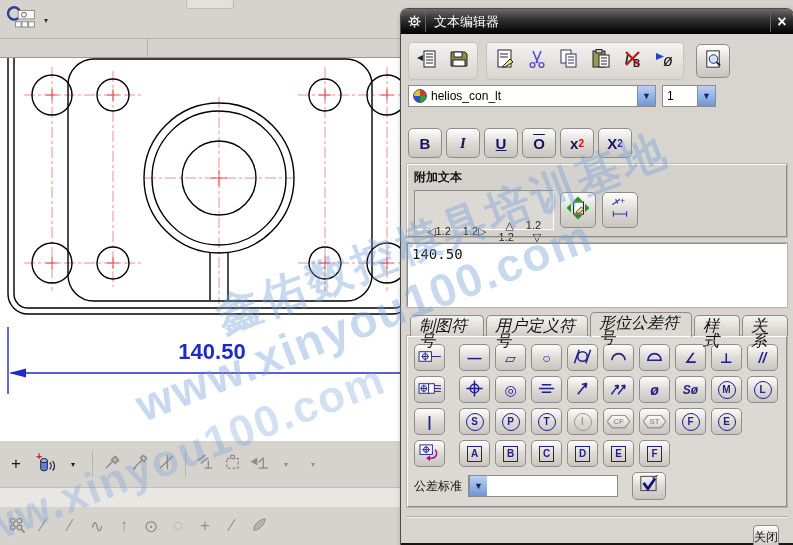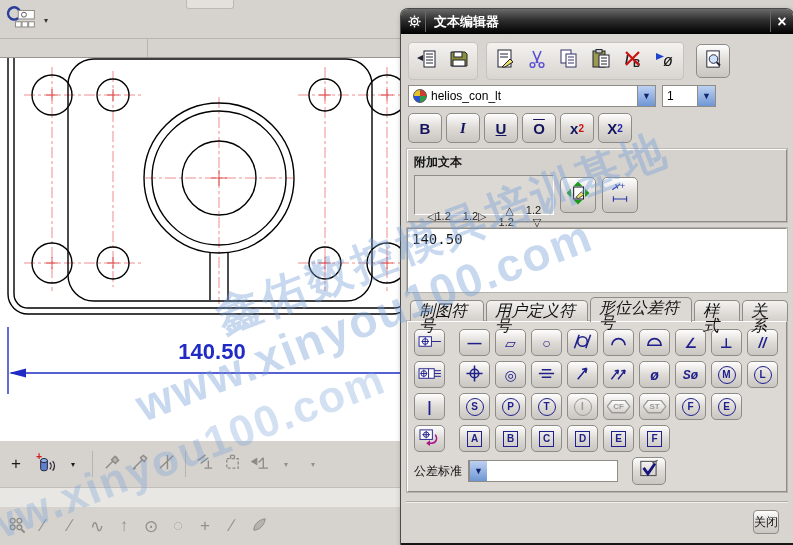--- a/index.html
+++ b/index.html
@@ -27,31 +27,31 @@
   
   .wm{position:absolute;color:rgba(115,158,214,0.40);font-weight:bold;pointer-events:none;white-space:nowrap;z-index:60;letter-spacing:4px;}
   .wm.cn1{left:208px;top:292px;font-size:44px;transform:rotate(-21deg);transform-origin:left top;}
   .wm.url1{left:128px;top:382px;font-size:46px;transform:rotate(-21deg);transform-origin:left top;letter-spacing:2px;}
   .wm.url2{left:-60px;top:520px;font-size:44px;transform:rotate(-21deg);transform-origin:left top;letter-spacing:2px;color:rgba(115,158,214,0.32);}
 
   
   .dialog{position:absolute;left:400px;top:8px;width:392px;height:534px;background:#d8d5d0;border:1px solid #4a4a4a;border-bottom:7px solid #161616;border-radius:8px 8px 7px 7px;box-shadow:2px 3px 6px rgba(0,0,0,.35);z-index:10;}
   .titlebar{height:25px;background:linear-gradient(#6a6a6a,#2e2e2e 45%,#000);border-radius:7px 7px 0 0;display:flex;align-items:center;color:#fff;}
   .gearbox{width:22px;height:21px;margin-left:2px;display:flex;align-items:center;justify-content:center;border-right:1px solid #666;}
-  .title{font-size:13px;font-weight:bold;margin-left:8px;flex:1;}
+  .title{font-size:13px;font-weight:normal;margin-left:8px;flex:1;}
   .closebtn{width:22px;height:21px;display:flex;align-items:center;justify-content:center;font-size:16px;font-weight:bold;border-left:1px solid #666;cursor:default;}
   .dbody{position:relative;padding:5px 5px 0 5px;}
   .btn{background:linear-gradient(#fefefe,#dedbd6 50%,#c9c6c1);border:1px solid #8f8c87;border-radius:5px;display:flex;align-items:center;justify-content:center;cursor:default;}
 
   .tbrow{display:flex;align-items:center;gap:8px;margin:3px 0 4px 2px;height:38px;}
   .tb-group{display:flex;align-items:center;gap:4px;padding:2px 4px;background:linear-gradient(#f4f2ef,#d8d5d0);border:1px solid #c6c3be;border-radius:4px;height:32px;}
   .tb-btn{width:28px;height:28px;display:flex;align-items:center;justify-content:center;}
   .preview-btn{width:32px;height:32px;margin-left:4px;}
 
-  .fontrow{display:flex;align-items:center;gap:6px;margin:5px 0 6px 2px;}
+  .fontrow{display:flex;align-items:center;gap:6px;margin:5px 0 21px 2px;}
   .combo{display:flex;align-items:stretch;height:20px;border:1px solid #8f8c87;background:#fff;}
   .combo .cfield{display:flex;align-items:center;gap:4px;padding:0 4px;font-size:12px;flex:1;white-space:nowrap;overflow:hidden;}
   .combo .carrow{width:17px;display:flex;align-items:center;justify-content:center;background:linear-gradient(#bdd1f2,#6f97d4);border-left:1px solid #8f8c87;color:#12246e;font-size:9px;}
   .fontlogo{width:12px;height:12px;border-radius:50%;border:1px solid #555;background:conic-gradient(#d23b2f 0 25%,#2f9e43 25% 50%,#2b4fd2 50% 75%,#e0c62a 75%);flex:0 0 auto;}
   .combo.fontcombo{width:246px;}
   .combo.sizecombo{width:52px;}
   .combo.tolcombo{width:148px;}
 
   .fmtrow{display:flex;gap:4px;margin:2px 0 6px 2px;}
   .fmtbtn{width:32px;height:28px;font-size:15px;font-weight:bold;color:#14145e;}

